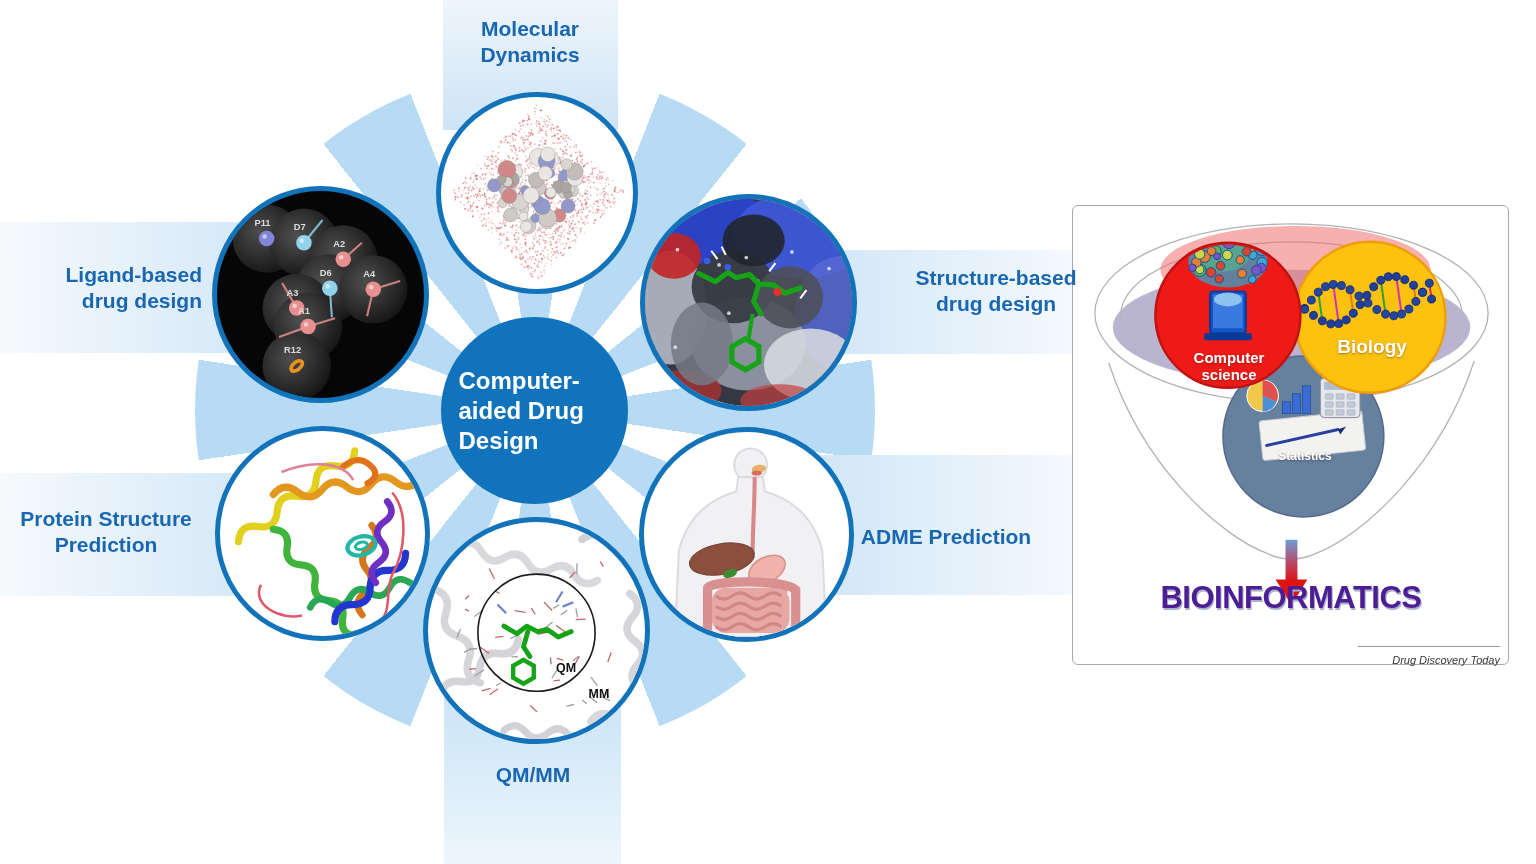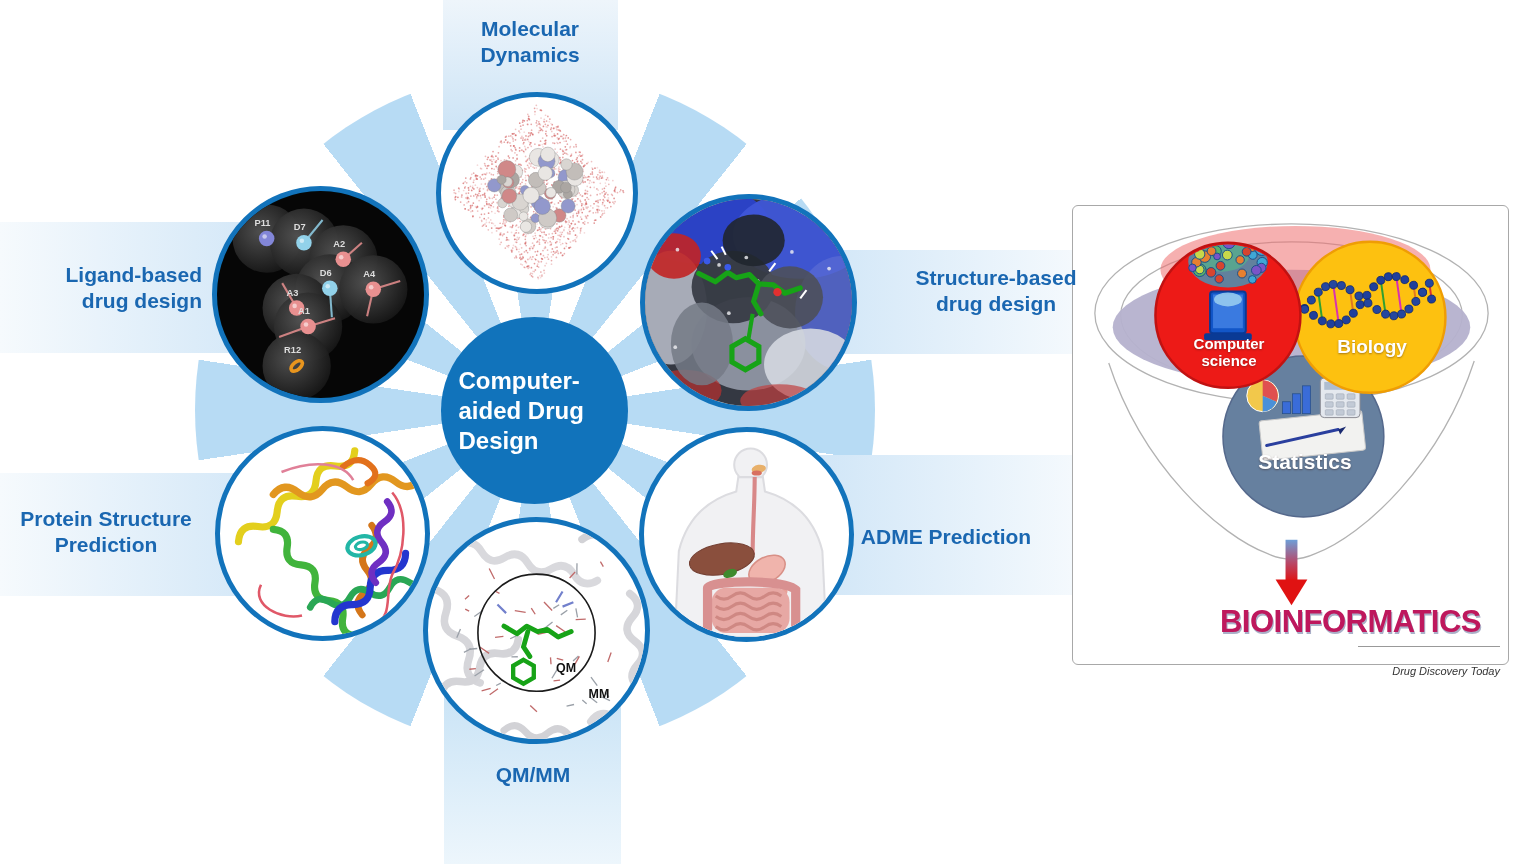--- a/index.html
+++ b/index.html
@@ -32,27 +32,27 @@
   .c-adme{left:639px;top:427px;width:215px;height:215px;}
   .c-qm{left:423px;top:517px;width:227px;height:227px;}
   .center-circle{position:absolute;z-index:5;left:441px;top:317px;width:187px;height:187px;border-radius:50%;
      background:#1173bb;color:#fff;display:flex;align-items:center;justify-content:center;}
   .center-circle span{display:block;width:152px;text-align:left;font-size:24px;font-weight:bold;line-height:1.25;}
   .fbox{position:absolute;z-index:3;left:1072px;top:205px;width:437px;height:460px;background:#fff;
         border:1.5px solid #a8a8a8;border-radius:6px;box-sizing:border-box;}
   .fbox svg{position:absolute;left:0;top:0;}
   .flabel{position:absolute;color:#fff;font-weight:bold;text-align:center;line-height:1.12;
           text-shadow:0 1px 2px rgba(60,30,30,.45);}
-  .f-cs{left:104px;top:130px;width:104px;font-size:15px;}
+  .f-cs{left:104px;top:144px;width:104px;font-size:15px;}
   .f-bio{left:242px;top:130px;width:114px;font-size:19px;}
-  .f-stats{left:175px;top:244px;width:114px;font-size:21px;}
-  .bioinfo{position:absolute;left:28px;top:398px;width:380px;text-align:right;font-size:31px;
-           font-weight:bold;letter-spacing:-.5px;color:#be185d;text-shadow:1px 1.5px 0 #aab0c8;}
+  .f-stats{left:175px;top:244px;width:114px;font-size:12px;}
+  .bioinfo{position:absolute;left:28px;top:374px;width:380px;text-align:center;font-size:31px;
+           font-weight:bold;letter-spacing:-.5px;color:#4c1d95;text-shadow:1px 1.5px 0 #aab0c8;}
   .credit{position:absolute;right:8px;top:440px;width:142px;border-top:1px solid #999;
-          text-align:right;font-style:italic;font-size:11px;color:#333;padding-top:18px;}
+          text-align:right;font-style:italic;font-size:11px;color:#333;padding-top:7px;}
   svg text.mini{font-family:"Liberation Sans",sans-serif;font-weight:bold;}
 </style>
 </head>
 <body>
 
 <div class="canvas">
 
   <div class="band band-top"></div>
   <div class="band band-bottom"></div>
   <div class="band band-left1"></div>

